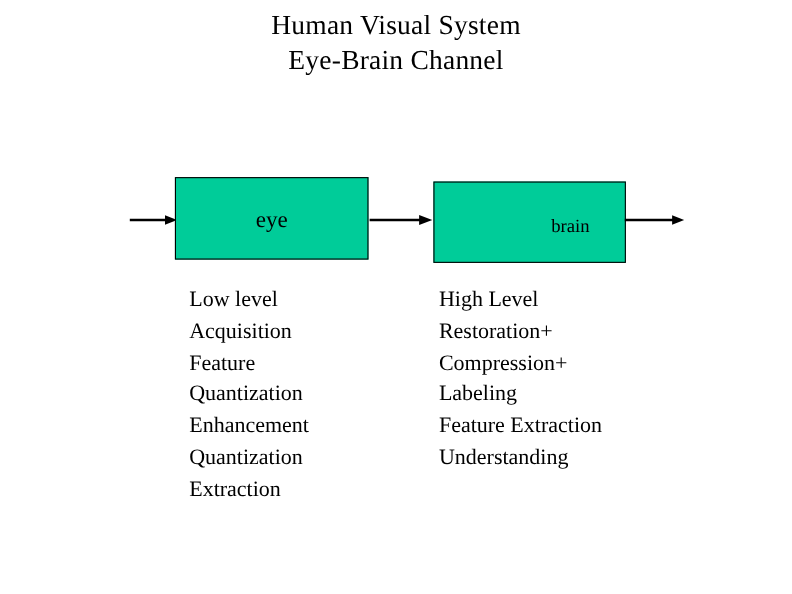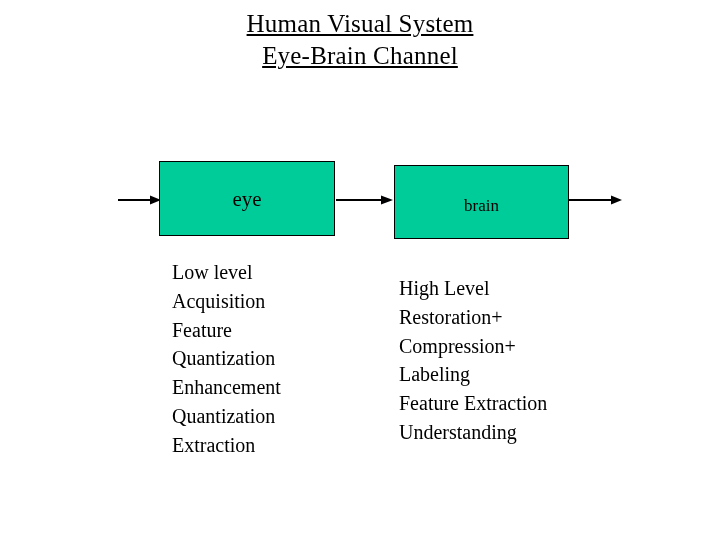--- a/index.html
+++ b/index.html
@@ -29,21 +29,20 @@
     width: 720px;
     text-align: center;
     line-height: 32px;
   }
   .title-line {
     display: block;
     font-size: 25px;
     font-weight: normal;
     letter-spacing: 0.2px;
     color: #000000;
-    text-decoration: underline;
   }
 
   
   .proc-box {
     position: absolute;
     background: #00CC99;
     border: 1px solid #000000;
     box-sizing: border-box;
   }
   .proc-box-label {
@@ -67,20 +66,21 @@
   #box-brain {
     left: 394px;
     top: 165px;
     width: 175px;
     height: 74px;
   }
   #box-brain .proc-box-label {
     top: 29px;
     font-size: 17px;
     line-height: 21px;
+    margin-left: 37px;
   }
 
   
   .arrow {
     position: absolute;
     height: 16px;
   }
   .arrow svg {
     display: block;
     overflow: visible;
@@ -92,21 +92,21 @@
   
   .text-column {
     position: absolute;
     top: 258px;
     font-size: 20px;
     line-height: 28.8px;
     color: #000000;
     white-space: nowrap;
   }
   #column-low  { left: 172px; }
-  #column-high { left: 399px; margin-top: 16px; }
+  #column-high { left: 399px; }
   .col-heading {
     display: block;
   }
   .col-item {
     display: block;
   }
 </style>
 </head>
 <body>
 

